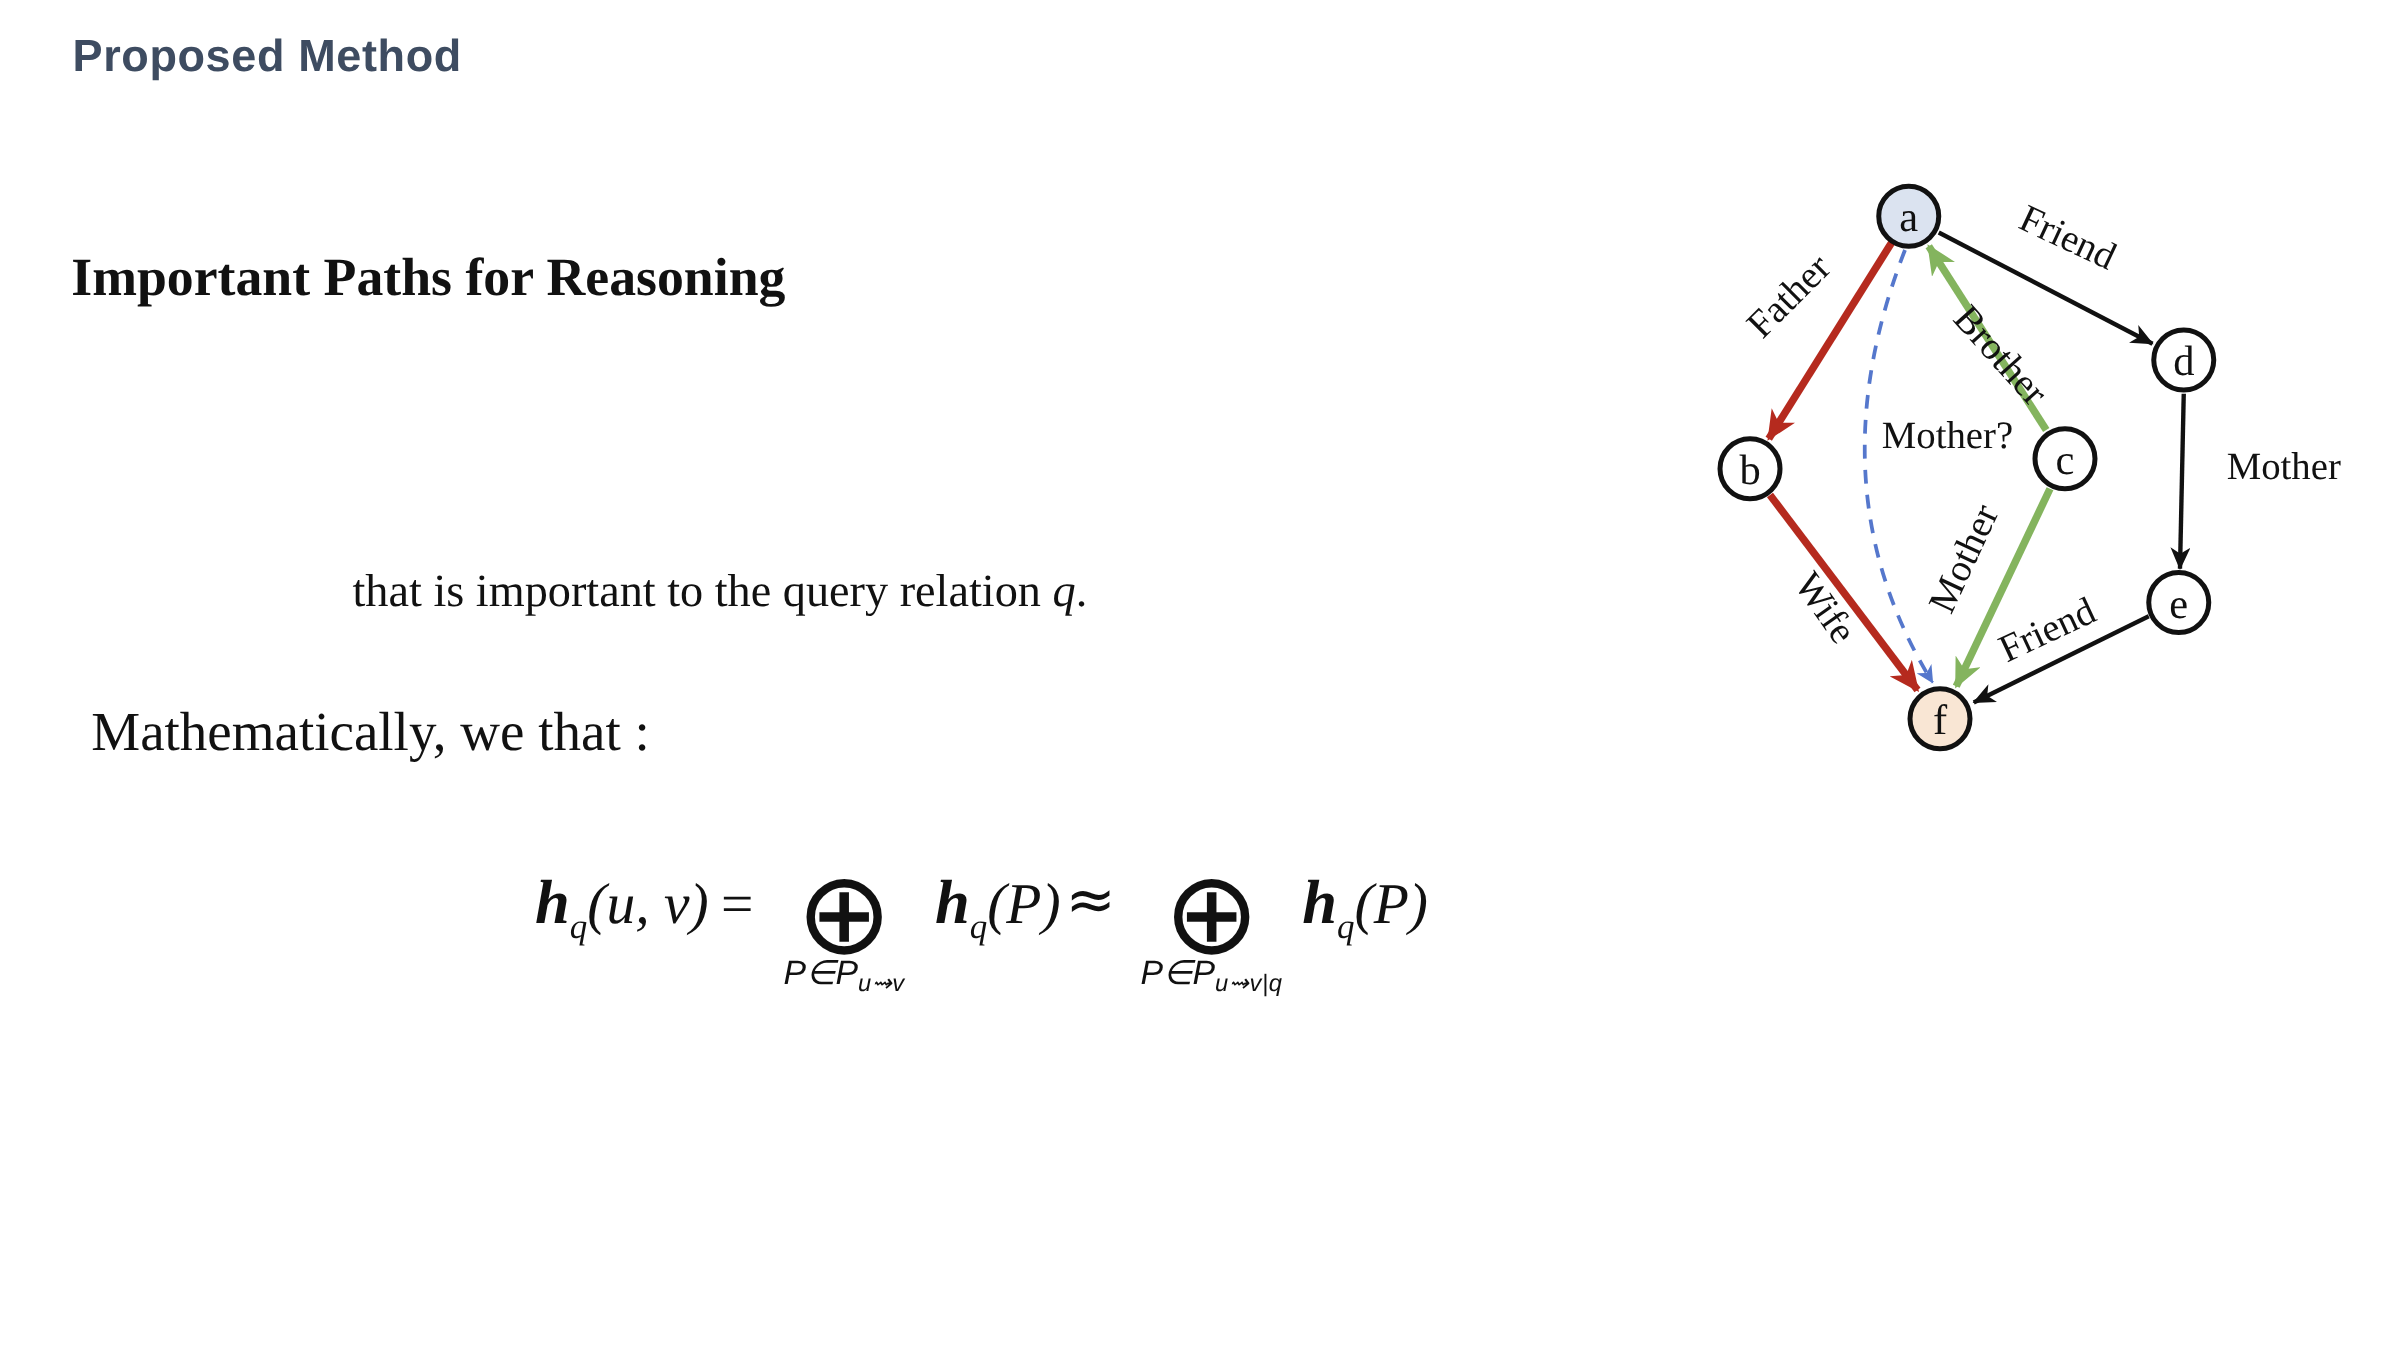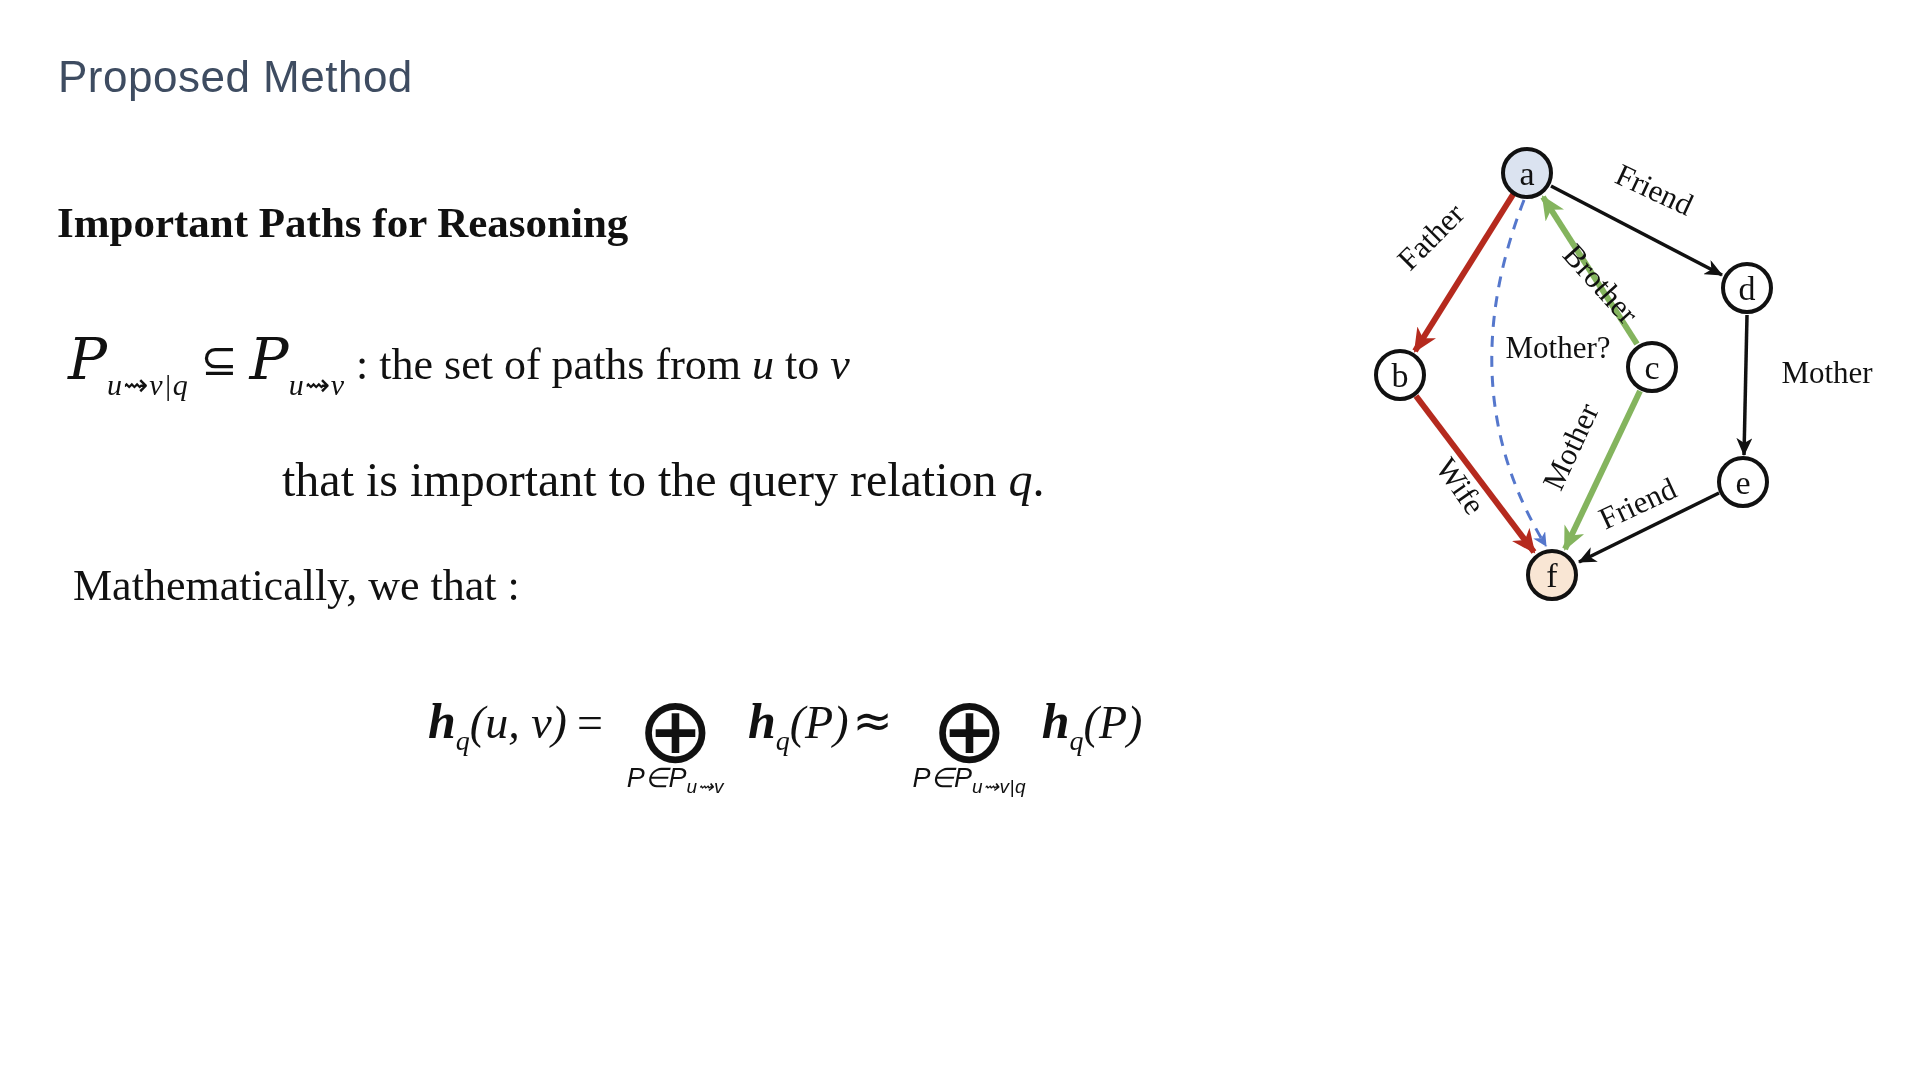--- a/index.html
+++ b/index.html
@@ -8,24 +8,24 @@
     width: 1920px;
     height: 1080px;
     background: #ffffff;
     overflow: hidden;
     font-family: "Liberation Serif", serif;
     color: #111111;
   }
   .title {
     position: absolute;
     left: 58px;
-    top: 52px;
+    top: 24px;
     font-family: "Liberation Sans", sans-serif;
-    font-weight: normal;
-    font-size: 44px;
+    font-weight: bold;
+    font-size: 36px;
     letter-spacing: 0.5px;
   }
   .subtitle {
     position: absolute;
     left: 57px;
     top: 198px;
     font-weight: bold;
     font-size: 43px;
     text-align: right;
   }
@@ -33,21 +33,21 @@
     position: absolute;
     left: 68px;
     top: 330px;
     font-size: 44px;
     white-space: nowrap;
   }
   .def-line2 {
     position: absolute;
     left: 282px;
     top: 452px;
-    font-size: 48px;
+    font-size: 37px;
     white-space: nowrap;
   }
   .math-line {
     position: absolute;
     left: 73px;
     top: 560px;
     font-size: 44px;
   }
   .mathit { font-style: italic; font-family: "Liberation Serif", "DejaVu Sans", serif; }
   .scriptP {
@@ -133,23 +133,20 @@
 </style>
 </head>
 <body>
 
 <div class="slide">
 
   <div class="title" style="color: rgb(62, 76, 97);">Proposed Method</div>
 
   <div class="subtitle">Important Paths for Reasoning</div>
 
-  <div class="def-line1">
-    <span class="scriptP">P</span><span class="subscr">u⇝v|q</span><span class="subset">⊆</span><span class="scriptP">P</span><span class="subscr">u⇝v</span><span> : the set of paths from </span><span class="mathit">u</span><span> to </span><span class="mathit">v</span>
-  </div>
 
   <div class="def-line2">
     <span>that is important to the query relation </span><span class="mathit">q</span><span>.</span>
   </div>
 
   <div class="math-line">Mathematically, we that :</div>
 
   <div class="formula">
     <span>
       <span class="hbold">h</span><span class="qsub">q</span><span class="mathit">(u, v)</span><span class="eqsign">=</span>

